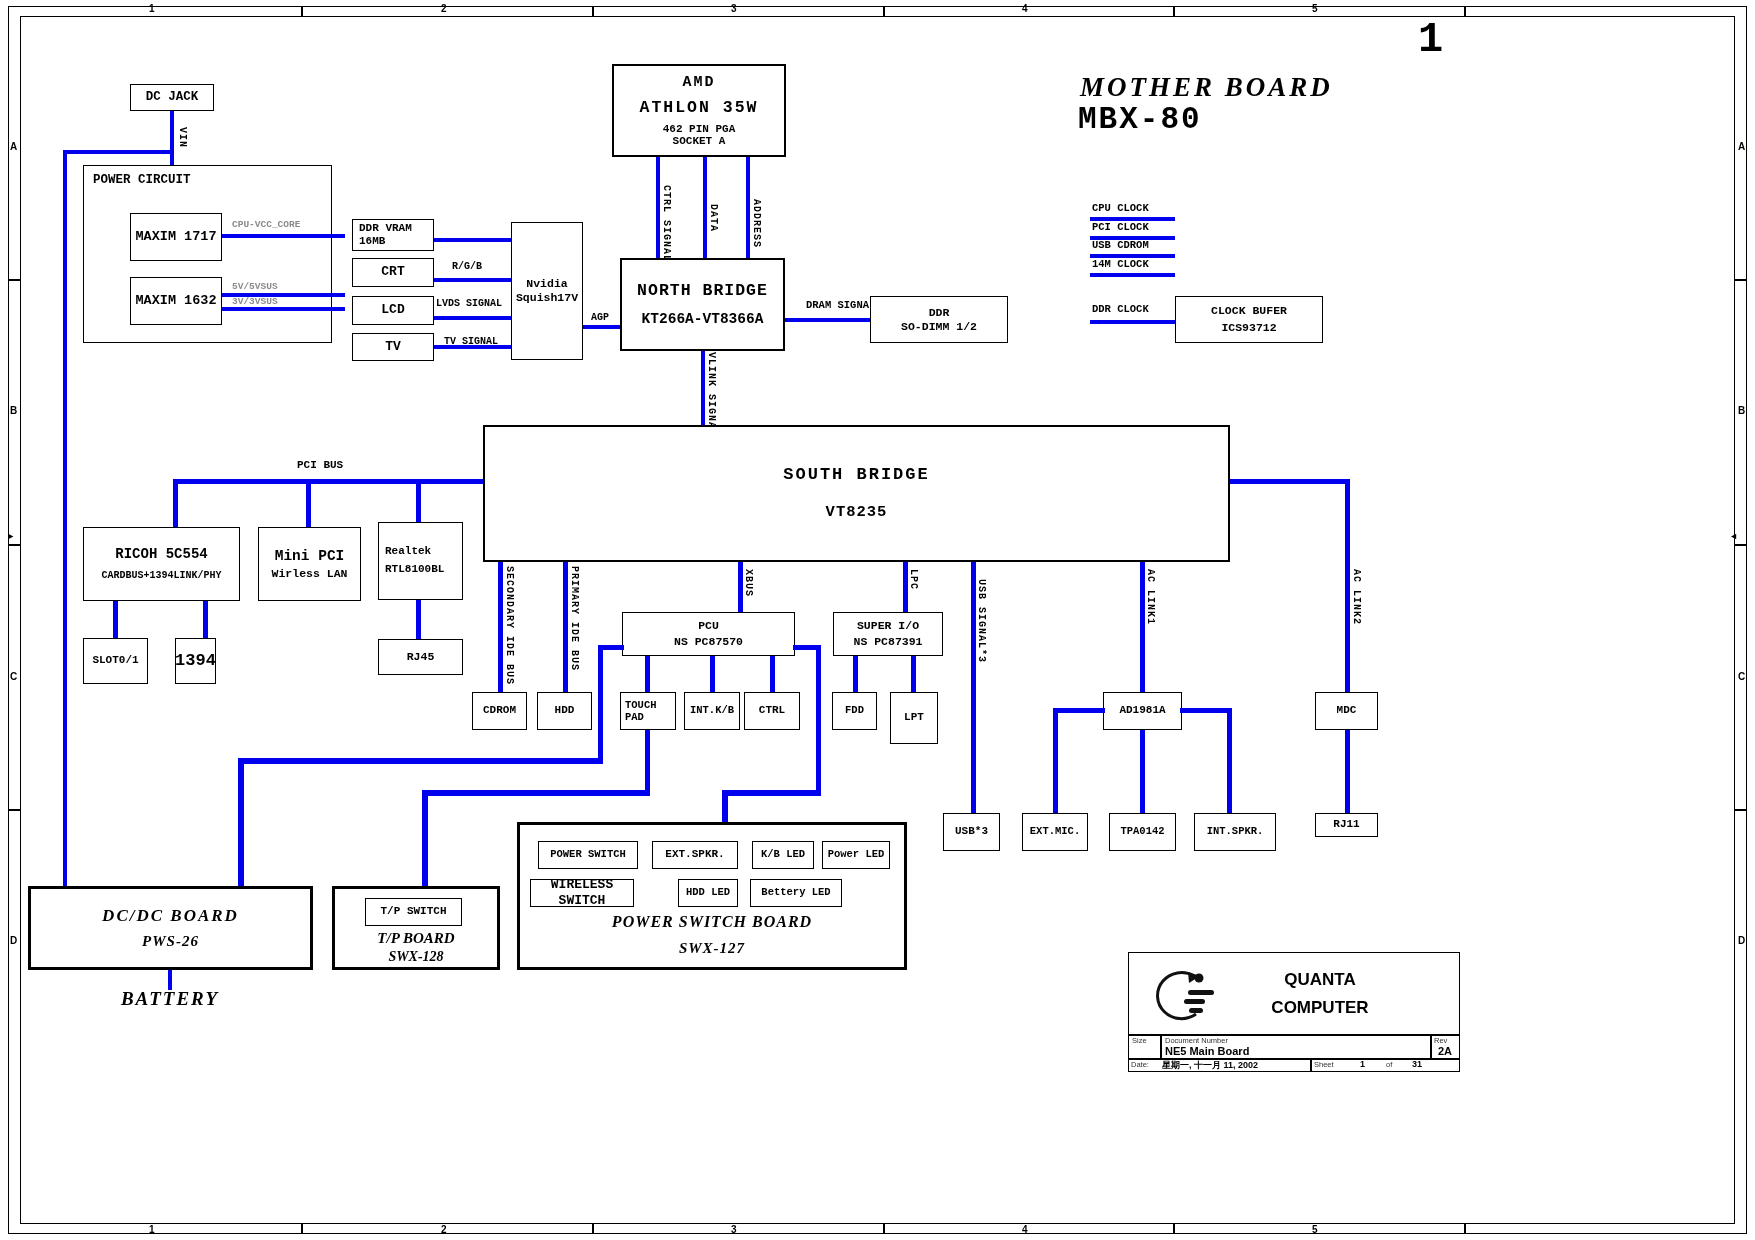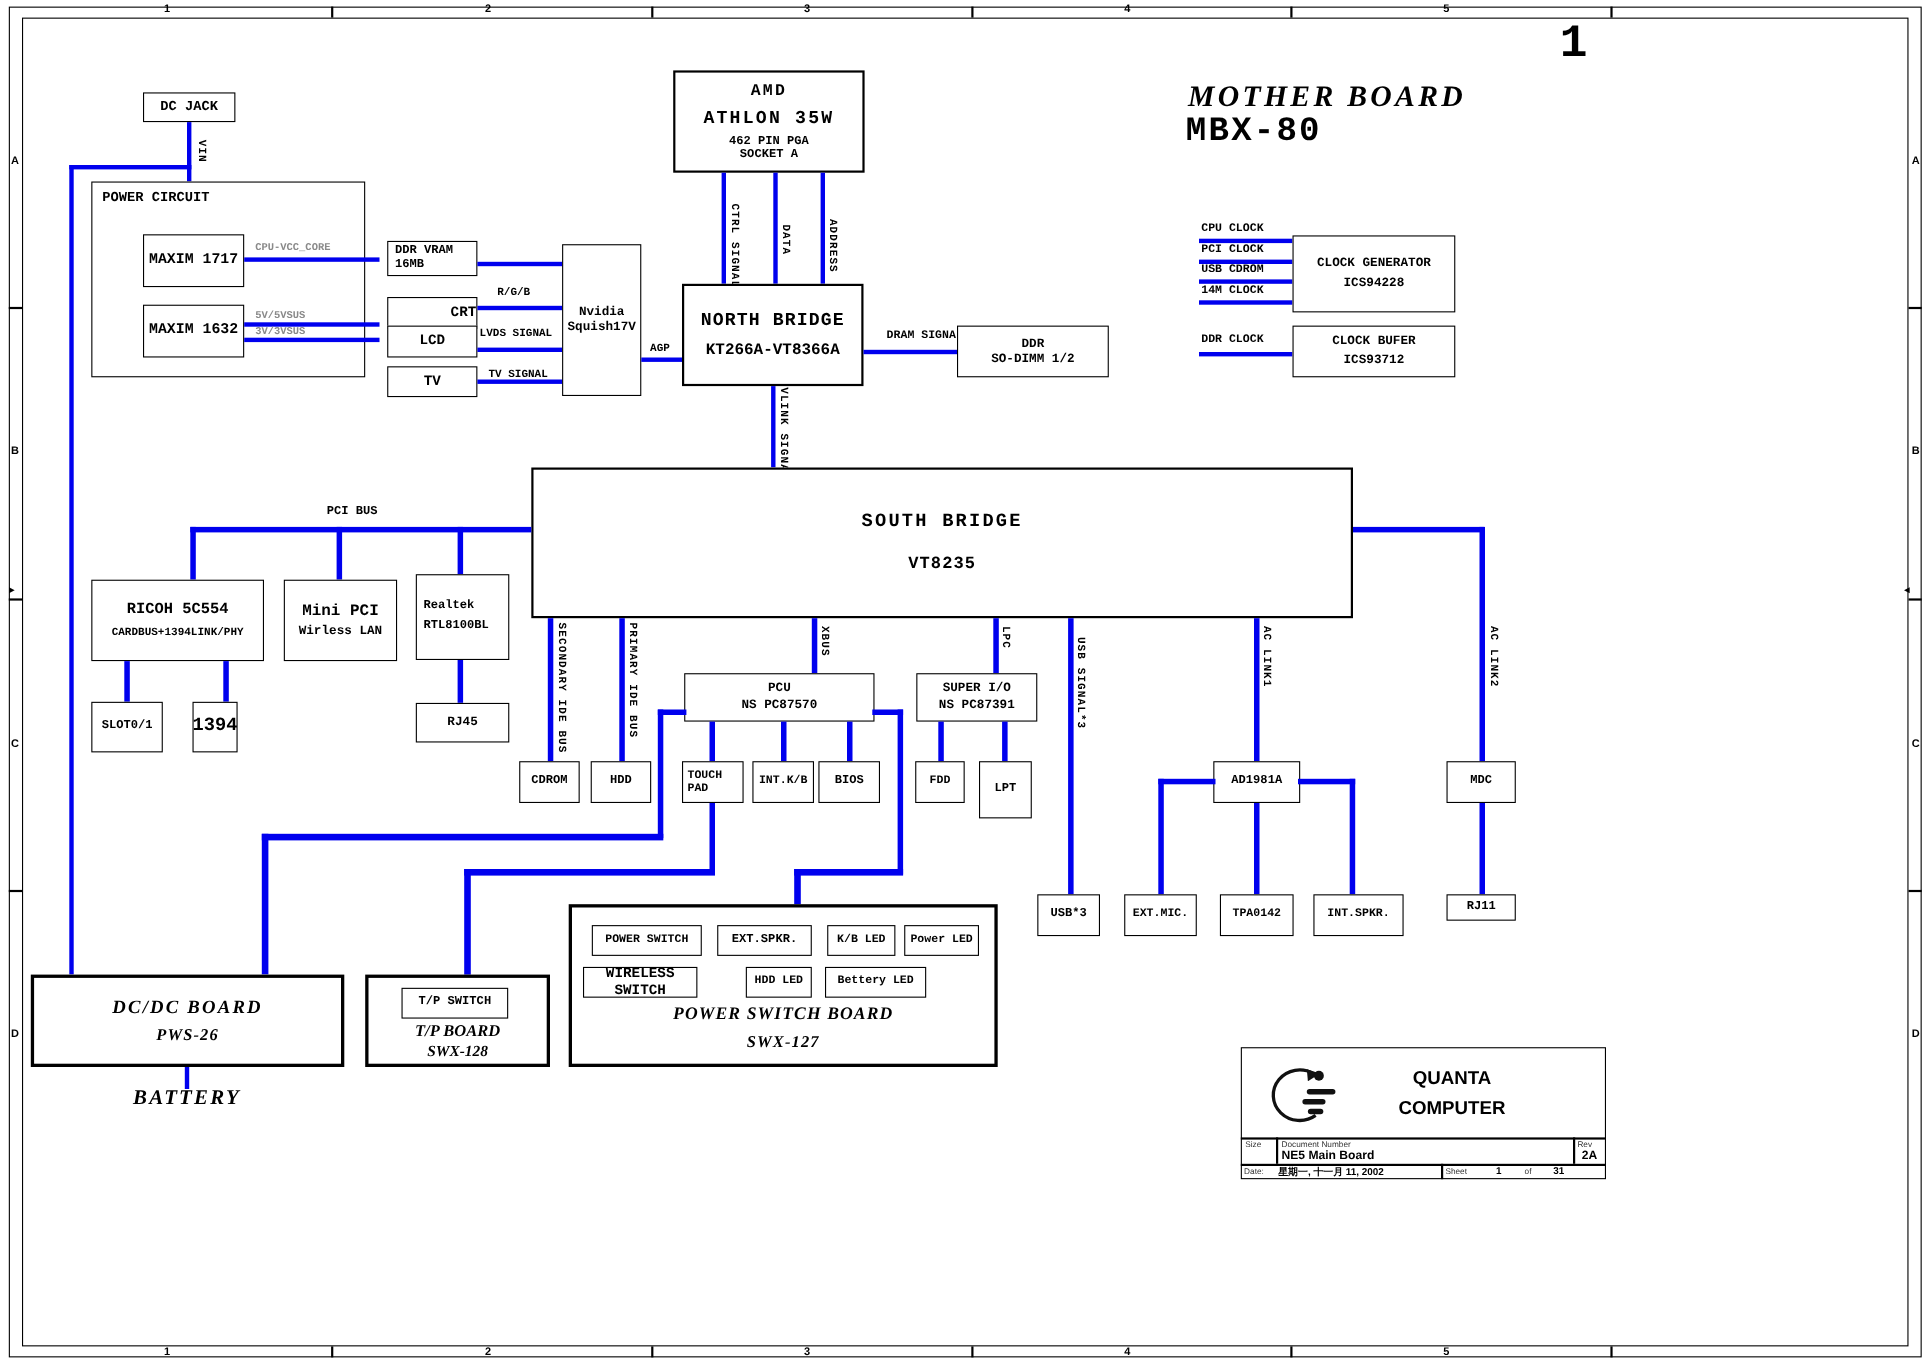--- a/index.html
+++ b/index.html
@@ -105,21 +105,21 @@
   <div class="wire" style="left:746px;top:157px;width:4px;height:101px;"></div>
   <span class="vlbl" style="left:661px;top:185px;font-size:10px;">CTRL SIGNAL</span>
   <span class="vlbl" style="left:708px;top:204px;font-size:10px;">DATA</span>
   <span class="vlbl" style="left:751px;top:199px;font-size:10px;">ADDRESS</span>
 
   <div class="box thin leftal" style="left:352px;top:219px;width:82px;height:32px;font-size:11px;line-height:1.15;">
     <span>DDR VRAM</span>
     <span>16MB</span>
   </div>
   <div class="wire" style="left:434px;top:238px;width:77px;height:4px;"></div>
-  <div class="box thin" style="left:352px;top:270px;width:82px;height:29px;font-size:13px;align-items:flex-end;">
+  <div class="box thin" style="left:352px;top:258px;width:82px;height:29px;font-size:13px;">
     <span>CRT</span>
   </div>
   <span class="lbl" style="left:452px;top:261px;font-size:10px;">R/G/B</span>
   <div class="wire" style="left:434px;top:278px;width:77px;height:4px;"></div>
   <div class="box thin" style="left:352px;top:296px;width:82px;height:29px;font-size:13px;">
     <span>LCD</span>
   </div>
   <span class="lbl" style="left:436px;top:298px;font-size:10px;">LVDS SIGNAL</span>
   <div class="wire" style="left:434px;top:316px;width:77px;height:4px;"></div>
   <div class="box thin" style="left:352px;top:333px;width:82px;height:28px;font-size:13px;">
@@ -147,24 +147,20 @@
   </div>
 
   <span class="lbl" style="left:1092px;top:202px;font-size:10.5px;">CPU CLOCK</span>
   <div class="wire" style="left:1090px;top:217px;width:85px;height:4px;"></div>
   <span class="lbl" style="left:1092px;top:221px;font-size:10.5px;">PCI CLOCK</span>
   <div class="wire" style="left:1090px;top:236px;width:85px;height:4px;"></div>
   <span class="lbl" style="left:1092px;top:239px;font-size:10.5px;">USB CDROM</span>
   <div class="wire" style="left:1090px;top:254px;width:85px;height:4px;"></div>
   <span class="lbl" style="left:1092px;top:258px;font-size:10.5px;">14M CLOCK</span>
   <div class="wire" style="left:1090px;top:273px;width:85px;height:4px;"></div>
-  <div class="box thin" style="left:1175px;top:214px;width:148px;height:70px;font-size:11.5px;">
-    <span>CLOCK GENERATOR</span>
-    <span style="margin-top:4px;">ICS94228</span>
-  </div>
   <span class="lbl" style="left:1092px;top:303px;font-size:10.5px;">DDR CLOCK</span>
   <div class="wire" style="left:1090px;top:320px;width:85px;height:4px;"></div>
   <div class="box thin" style="left:1175px;top:296px;width:148px;height:47px;font-size:11.5px;">
     <span>CLOCK BUFER</span>
     <span style="margin-top:2px;">ICS93712</span>
   </div>
 
   <div class="wire" style="left:701px;top:351px;width:4px;height:74px;"></div>
   <span class="vlbl" style="left:706px;top:352px;font-size:10px;">VLINK SIGNAL</span>
   <div class="box" style="left:483px;top:425px;width:747px;height:137px;">
@@ -224,21 +220,21 @@
   <div class="wire" style="left:710px;top:656px;width:5px;height:36px;"></div>
   <div class="wire" style="left:770px;top:656px;width:5px;height:36px;"></div>
   <div class="box thin leftal" style="left:620px;top:692px;width:56px;height:38px;font-size:10.5px;line-height:1.15;padding-left:4px;">
     <span>TOUCH</span>
     <span>PAD</span>
   </div>
   <div class="box thin" style="left:684px;top:692px;width:56px;height:38px;font-size:10.5px;">
     <span>INT.K/B</span>
   </div>
   <div class="box thin" style="left:744px;top:692px;width:56px;height:38px;font-size:11px;">
-    <span>BIOS</span>
+    <span>CTRL</span>
   </div>
 
   <div class="wire" style="left:903px;top:562px;width:5px;height:50px;"></div>
   <span class="vlbl" style="left:908px;top:569px;font-size:10px;">LPC</span>
   <div class="box thin" style="left:833px;top:612px;width:110px;height:44px;font-size:11.5px;line-height:1.4;">
     <span>SUPER I/O</span>
     <span>NS PC87391</span>
   </div>
   <div class="wire" style="left:853px;top:656px;width:5px;height:36px;"></div>
   <div class="wire" style="left:911px;top:656px;width:5px;height:36px;"></div>

